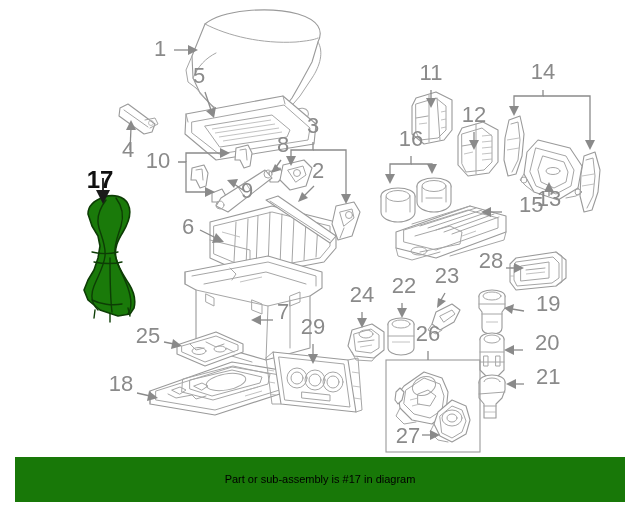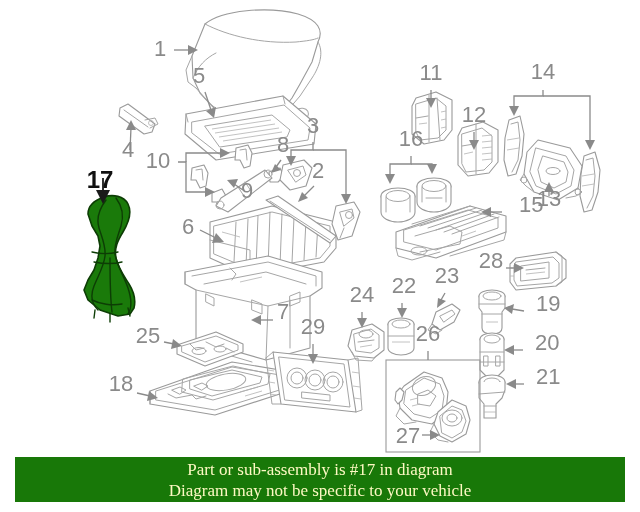--- a/index.html
+++ b/index.html
@@ -99,23 +99,23 @@
     width: 610px;
     height: 45px;
     background: #187808;
     display: flex;
     flex-direction: column;
     align-items: center;
     justify-content: center;
     box-sizing: border-box;
   }
   #notice-banner .banner-line {
-    color: #fef9c3;
-    font-family: Liberation Serif, serif;
-    font-size: 17px;
+    color: #000000;
+    font-family: Liberation Sans, sans-serif;
+    font-size: 11px;
     line-height: 21px;
     white-space: nowrap;
     letter-spacing: 0px;
   }
 </style>
 </head>
 <body>
 
 <div id="diagram-root">
 
@@ -567,16 +567,15 @@
       <text class="callout-label" x="428" y="341" text-anchor="middle">26</text>
       <text class="callout-label" x="408" y="443" text-anchor="middle">27</text>
       <text class="callout-label" x="491" y="268" text-anchor="middle">28</text>
       <text class="callout-label" x="313" y="334" text-anchor="middle">29</text>
     </g>
 
   </svg>
 
   <div id="notice-banner">
     <div class="banner-line">Part or sub-assembly is #17 in diagram</div>
-    <div class="banner-line">Diagram may not be specific to your vehicle</div>
   </div>
 
 </div>
 
 </body></html>

